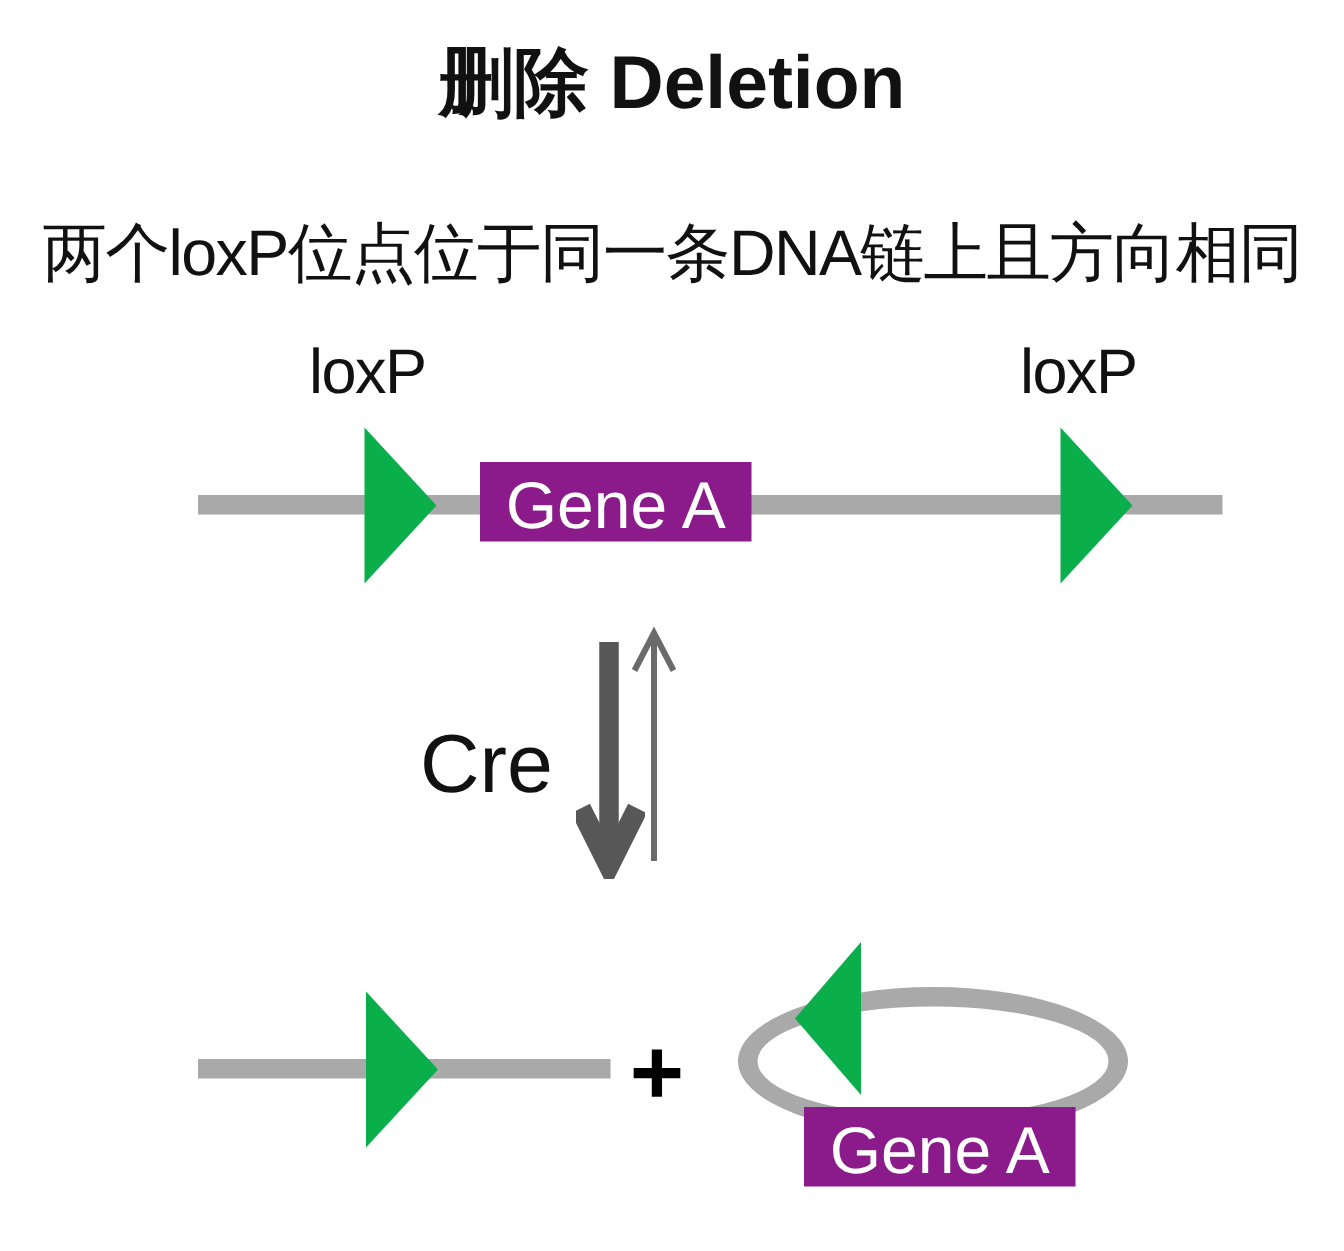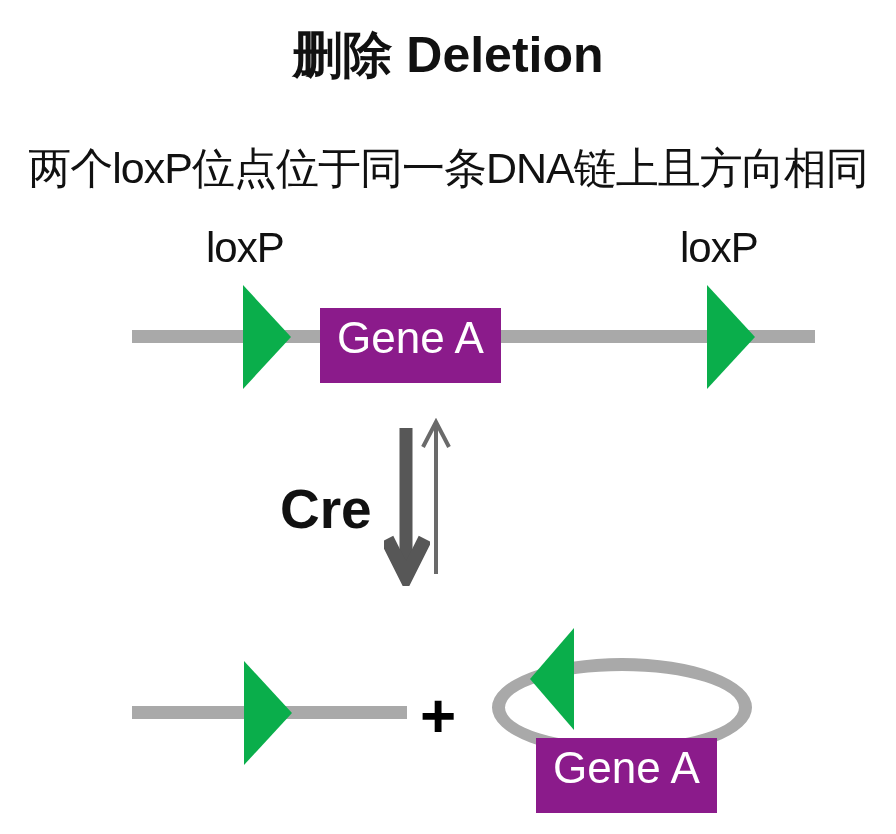--- a/index.html
+++ b/index.html
@@ -53,30 +53,30 @@
     border-bottom:52px solid transparent;
     border-left:48px solid var(--loxp-green);
   }
   .tri-left{
     width:0;height:0;
     border-top:51px solid transparent;
     border-bottom:51px solid transparent;
     border-right:44px solid var(--loxp-green);
   }
   .gene-box{
-    width:181px;height:75px;
+    width:181px;height:53px;
     background:var(--gene-purple);
     color:var(--gene-text-white);
     font-size:44px;line-height:59px;
     text-align:center;
     white-space:nowrap;
   }
   .cre-label{
     left:280px;top:477px;
-    font-size:55px;font-weight:700;
+    font-size:55px;font-weight:400;
     color:var(--text-black);
   }
   .note-label{
     left:452px;top:483px;
     font-size:43px;font-weight:400;
     color:var(--text-black);
     white-space:nowrap;
   }
   .plus-sign{
     left:408px;top:680px;width:60px;

